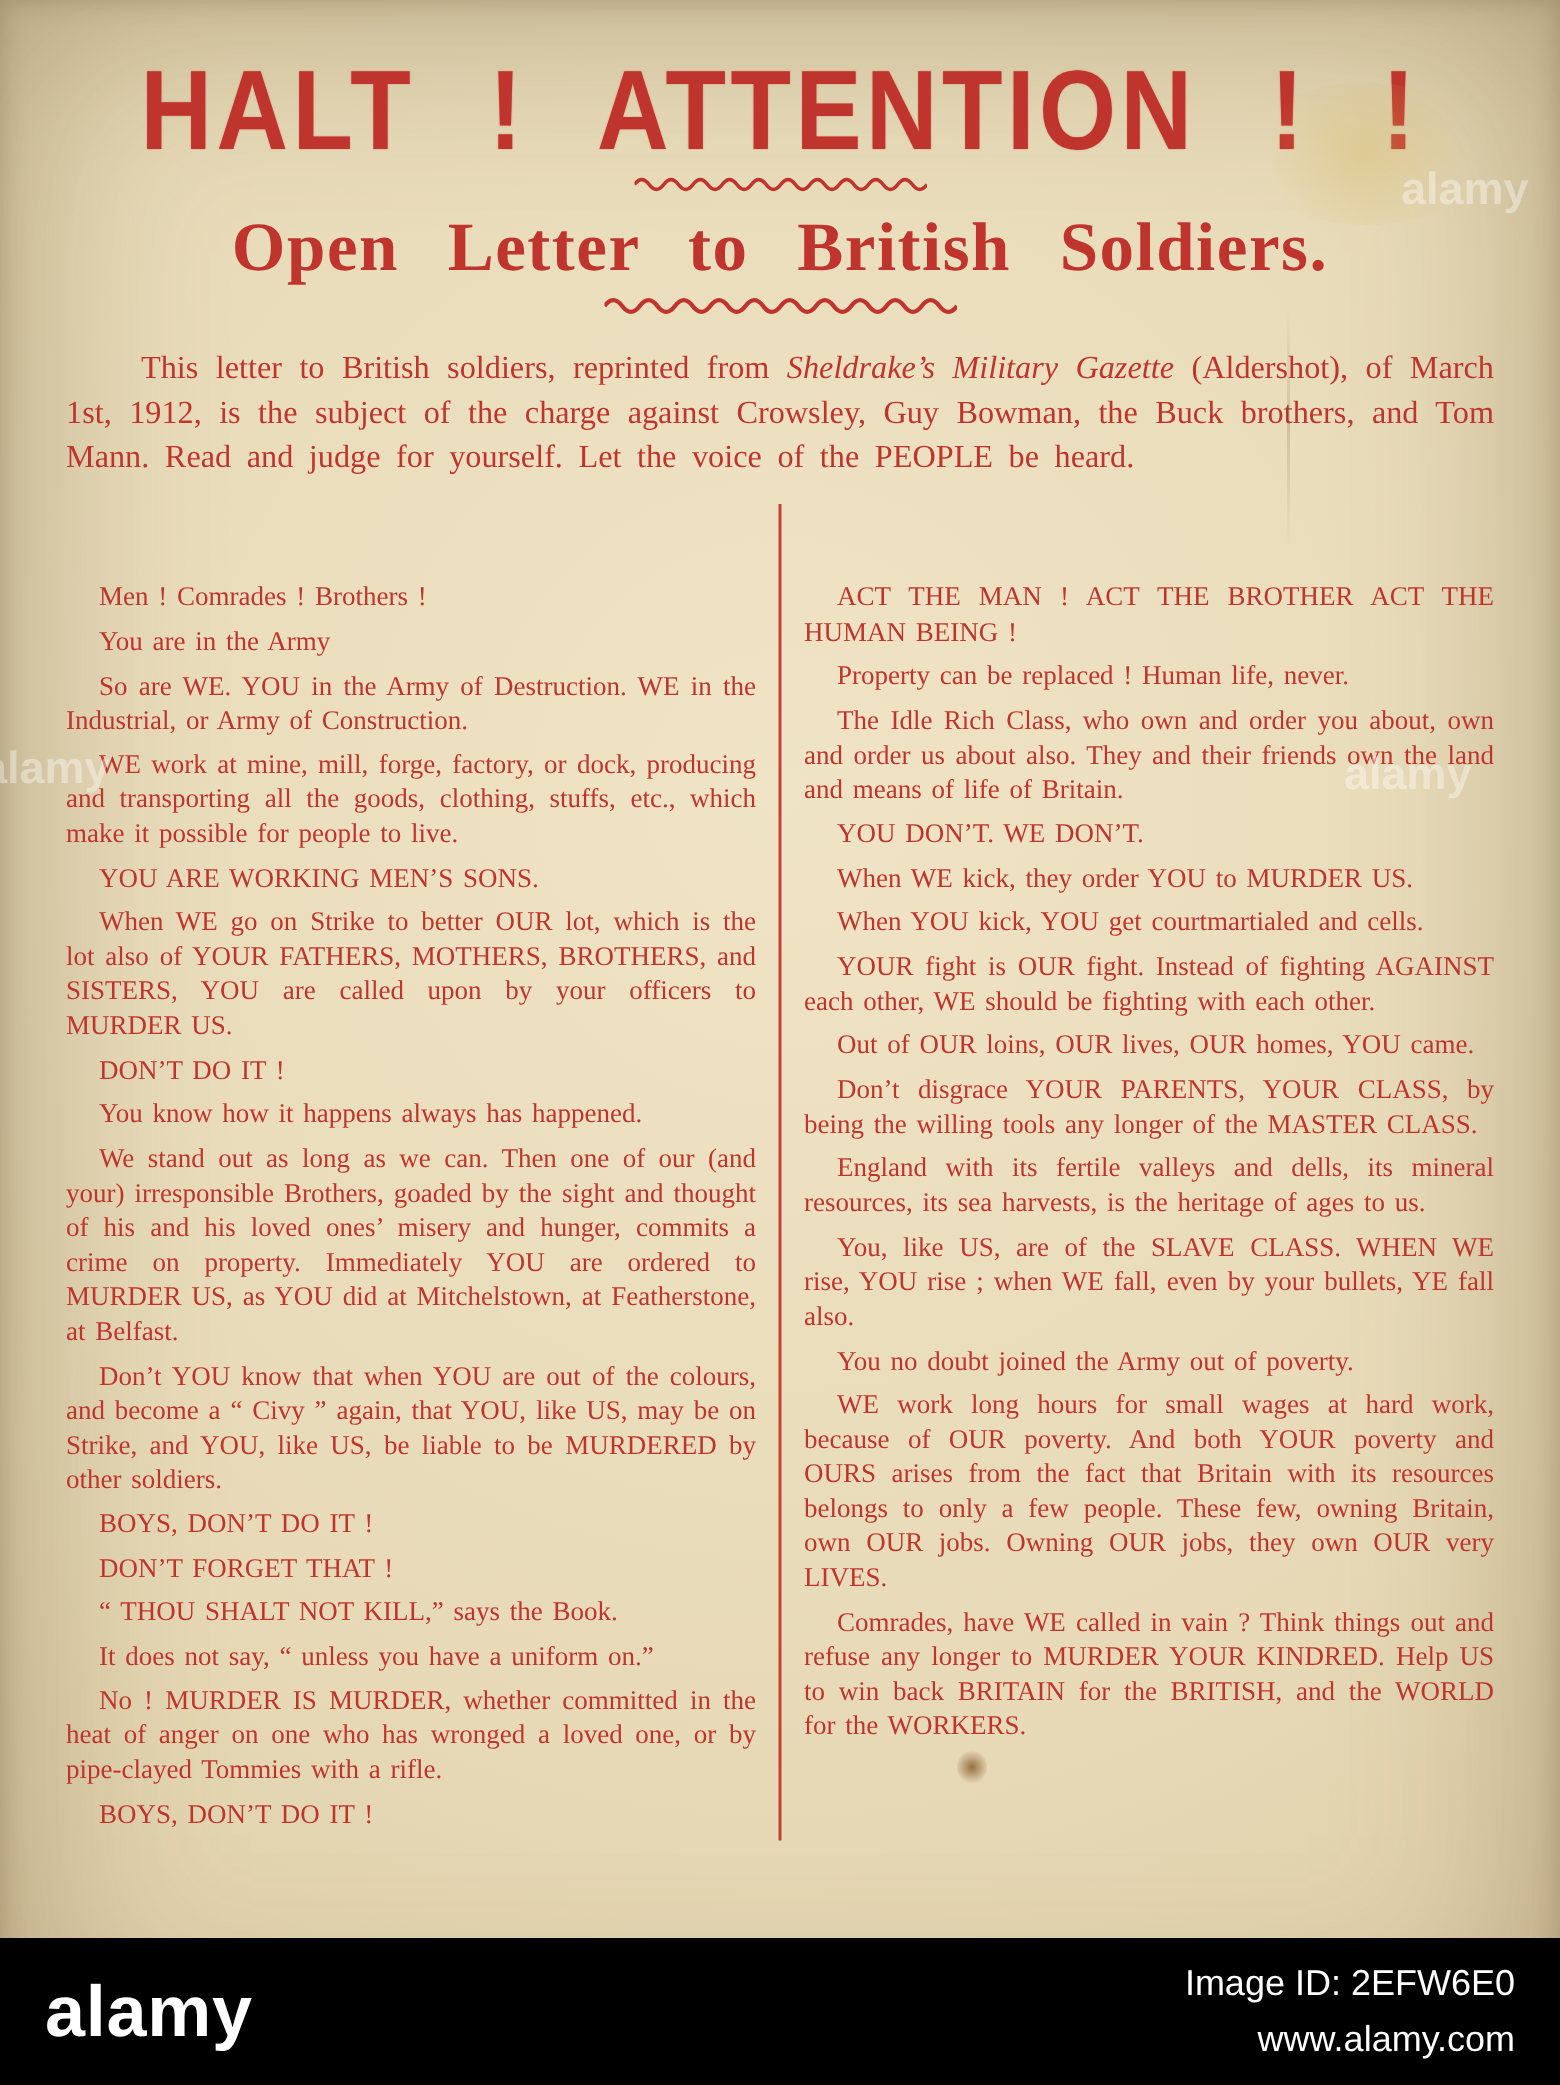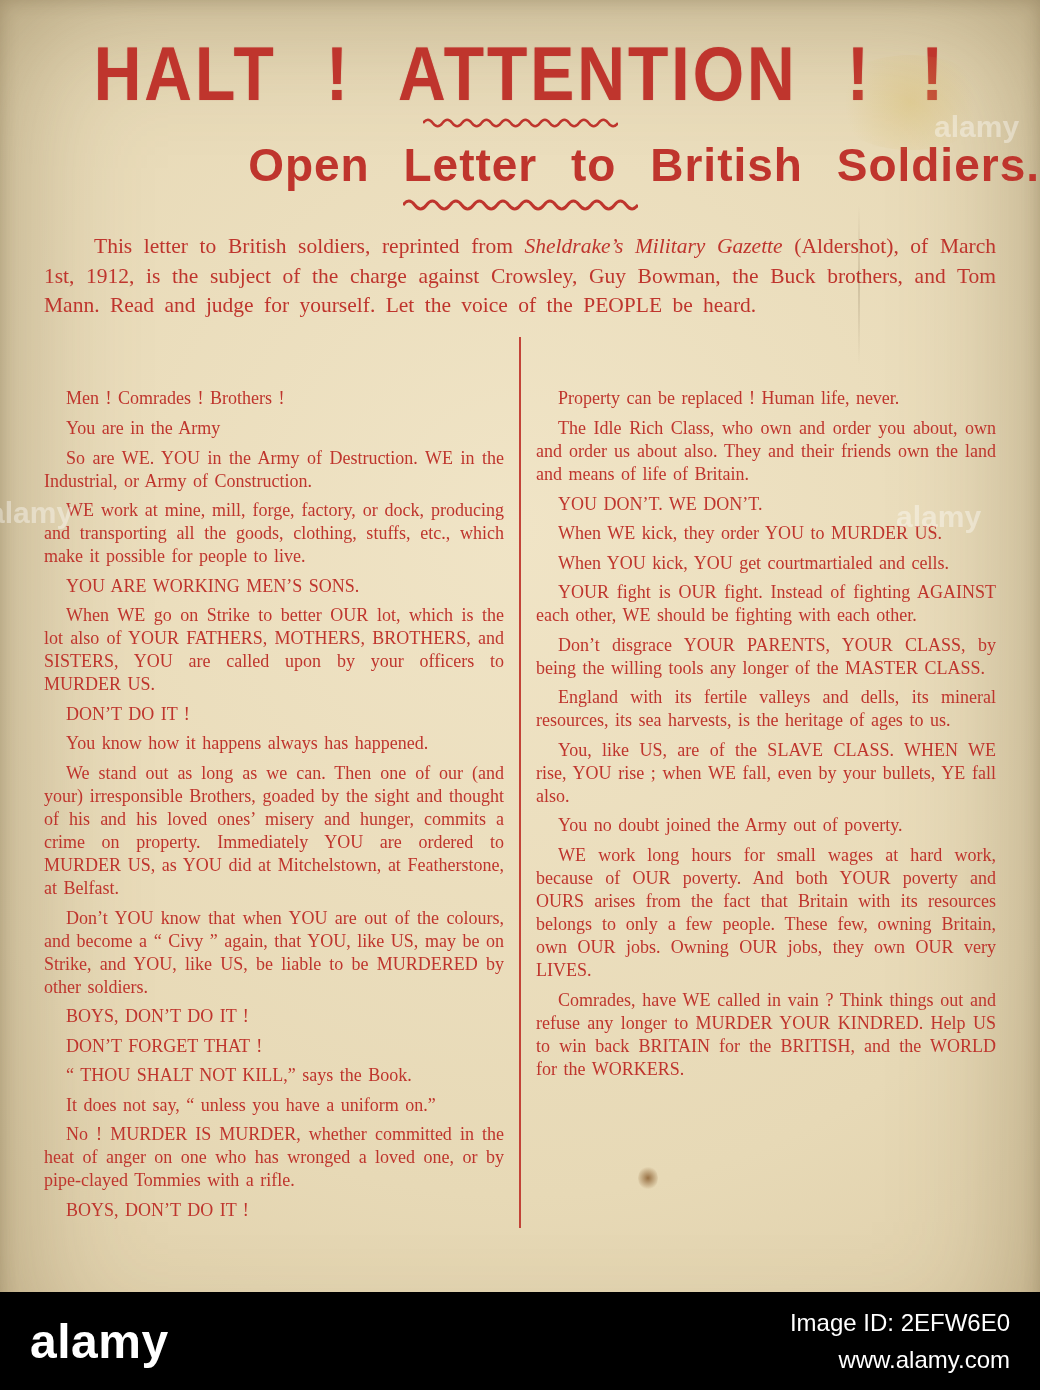--- a/index.html
+++ b/index.html
@@ -15,21 +15,21 @@
   }
   .title{
     margin-top:30px;margin-bottom:10px;text-align:center;
     font-family:"Liberation Sans",sans-serif;font-weight:bold;
     font-size:66px;letter-spacing:3px;word-spacing:28px;color:var(--ink);
     transform:scaleY(1.14);transform-origin:center top;
     text-shadow:0 0 1px rgba(191,53,45,.5);
   }
   .squiggle{display:block;margin:6px auto 0;color:var(--ink);}
   .subtitle{
-    margin-top:8px;text-align:right;font-family:Liberation Sans, sans-serif;font-weight:bold;
+    margin-top:8px;text-align:center;font-family:Liberation Serif, serif;font-weight:bold;
     font-size:46px;letter-spacing:1px;word-spacing:20px;color:var(--ink);
   }
   .intro{
     margin:20px 44px 0;color:var(--ink);
     font-size:21.5px;line-height:1.38;text-align:justify;text-indent:50px;word-spacing:5px;
   }
   .intro .src{font-style:italic;}
   .columns{
     display:flex;margin:16px 44px 0;gap:15px;color:var(--ink);
     font-size:18px;line-height:1.28;
@@ -91,26 +91,28 @@
       <p>Don’t YOU know that when YOU are out of the colours, and become a “ Civy ” again, that YOU, like US, may be on Strike, and YOU, like US, be liable to be MURDERED by other soldiers.</p>
       <p>BOYS, DON’T DO IT !</p>
       <p>DON’T FORGET THAT !</p>
       <p>“ THOU SHALT NOT KILL,” says the Book.</p>
       <p>It does not say, “ unless you have a uniform on.”</p>
       <p>No !  MURDER IS MURDER, whether committed in the heat of anger on one who has wronged a loved one, or by pipe-clayed Tommies with a rifle.</p>
       <p>BOYS, DON’T DO IT !</p>
     </div>
     <div class="divider"></div>
     <div class="col">
+      <p>ACT THE MAN !   ACT THE BROTHER   ACT THE HUMAN BEING !</p>
       <p>Property can be replaced !   Human life, never.</p>
       <p>The Idle Rich Class, who own and order you about, own and order us about also.  They and their friends own the land and means of life of Britain.</p>
       <p>YOU DON’T.   WE DON’T.</p>
       <p>When WE kick, they order YOU to MURDER US.</p>
       <p>When YOU kick, YOU get courtmartialed and cells.</p>
       <p>YOUR fight is OUR fight.   Instead of fighting AGAINST each other, WE should be fighting with each other.</p>
+      <p>Out of OUR loins, OUR lives, OUR homes, YOU came.</p>
       <p>Don’t disgrace YOUR PARENTS, YOUR CLASS, by being the willing tools any longer of the MASTER CLASS.</p>
       <p>England with its fertile valleys and dells, its mineral resources, its sea harvests, is the heritage of ages to us.</p>
       <p>You, like US, are of the SLAVE CLASS.  WHEN WE rise, YOU rise ; when WE fall, even by your bullets, YE fall also.</p>
       <p>You no doubt joined the Army out of poverty.</p>
       <p>WE work long hours for small wages at hard work, because of OUR poverty.   And both YOUR poverty and OURS arises from the fact that Britain with its resources belongs to only a few people.   These few, owning Britain, own OUR jobs.   Owning OUR jobs, they own OUR very LIVES.</p>
       <p>Comrades, have WE called in vain ?  Think things out and refuse any longer to MURDER YOUR KINDRED.   Help US to win back BRITAIN for the BRITISH, and the WORLD for the WORKERS.</p>
     </div>
   </div>
 
   <div class="stain1"></div>

